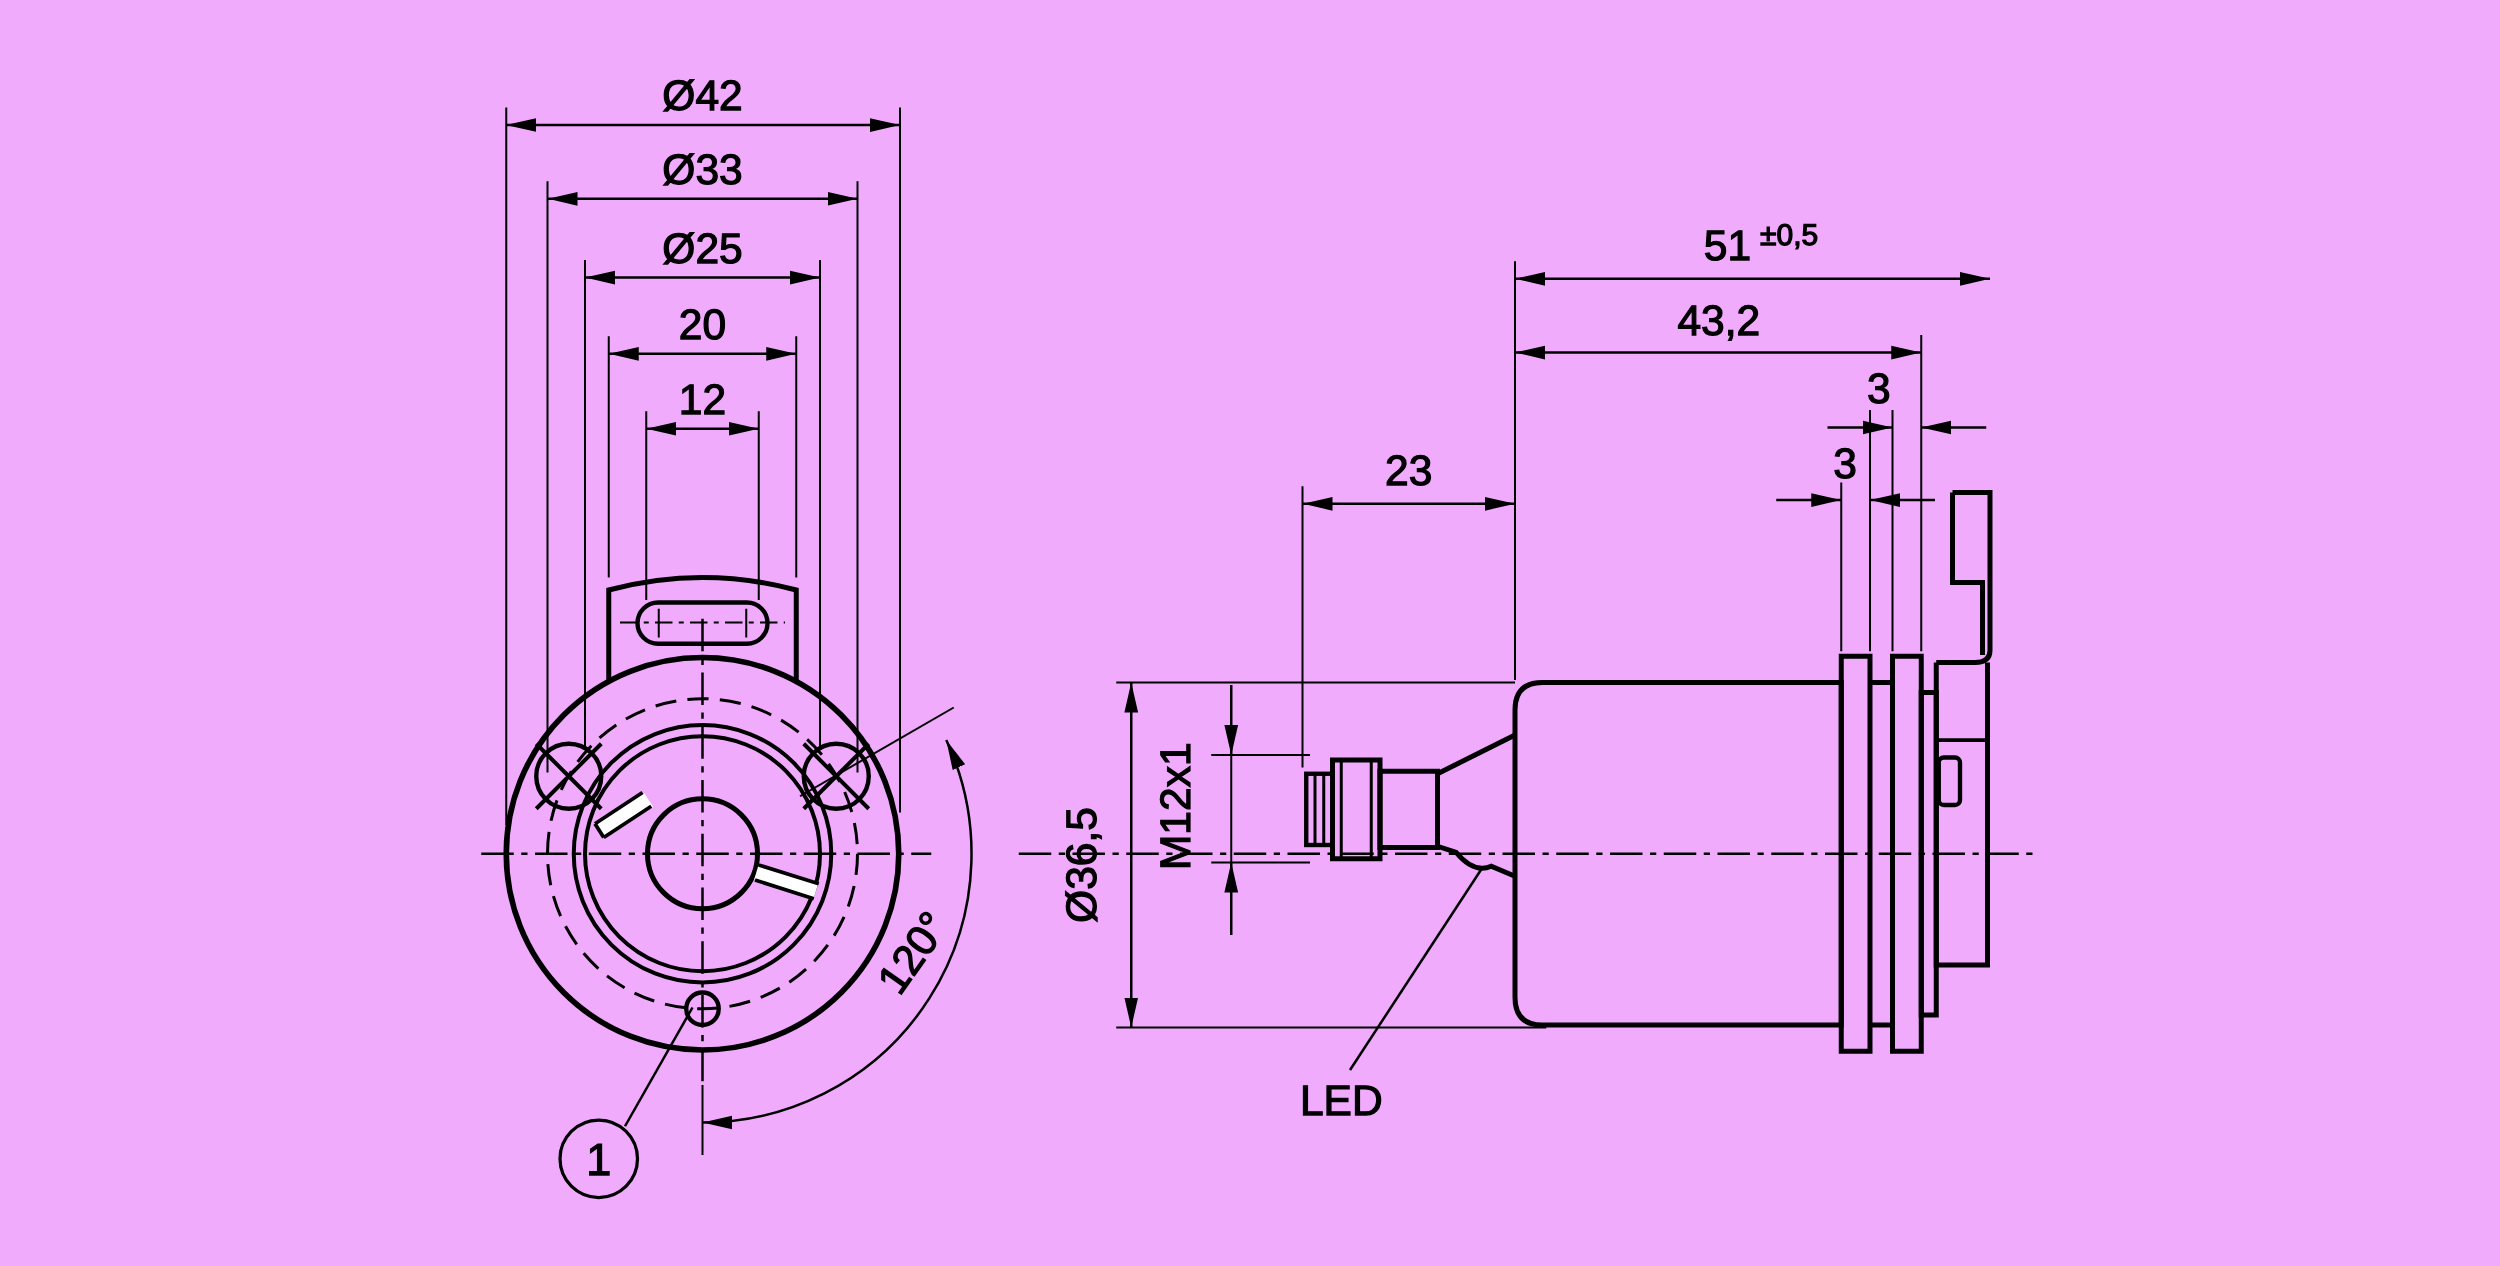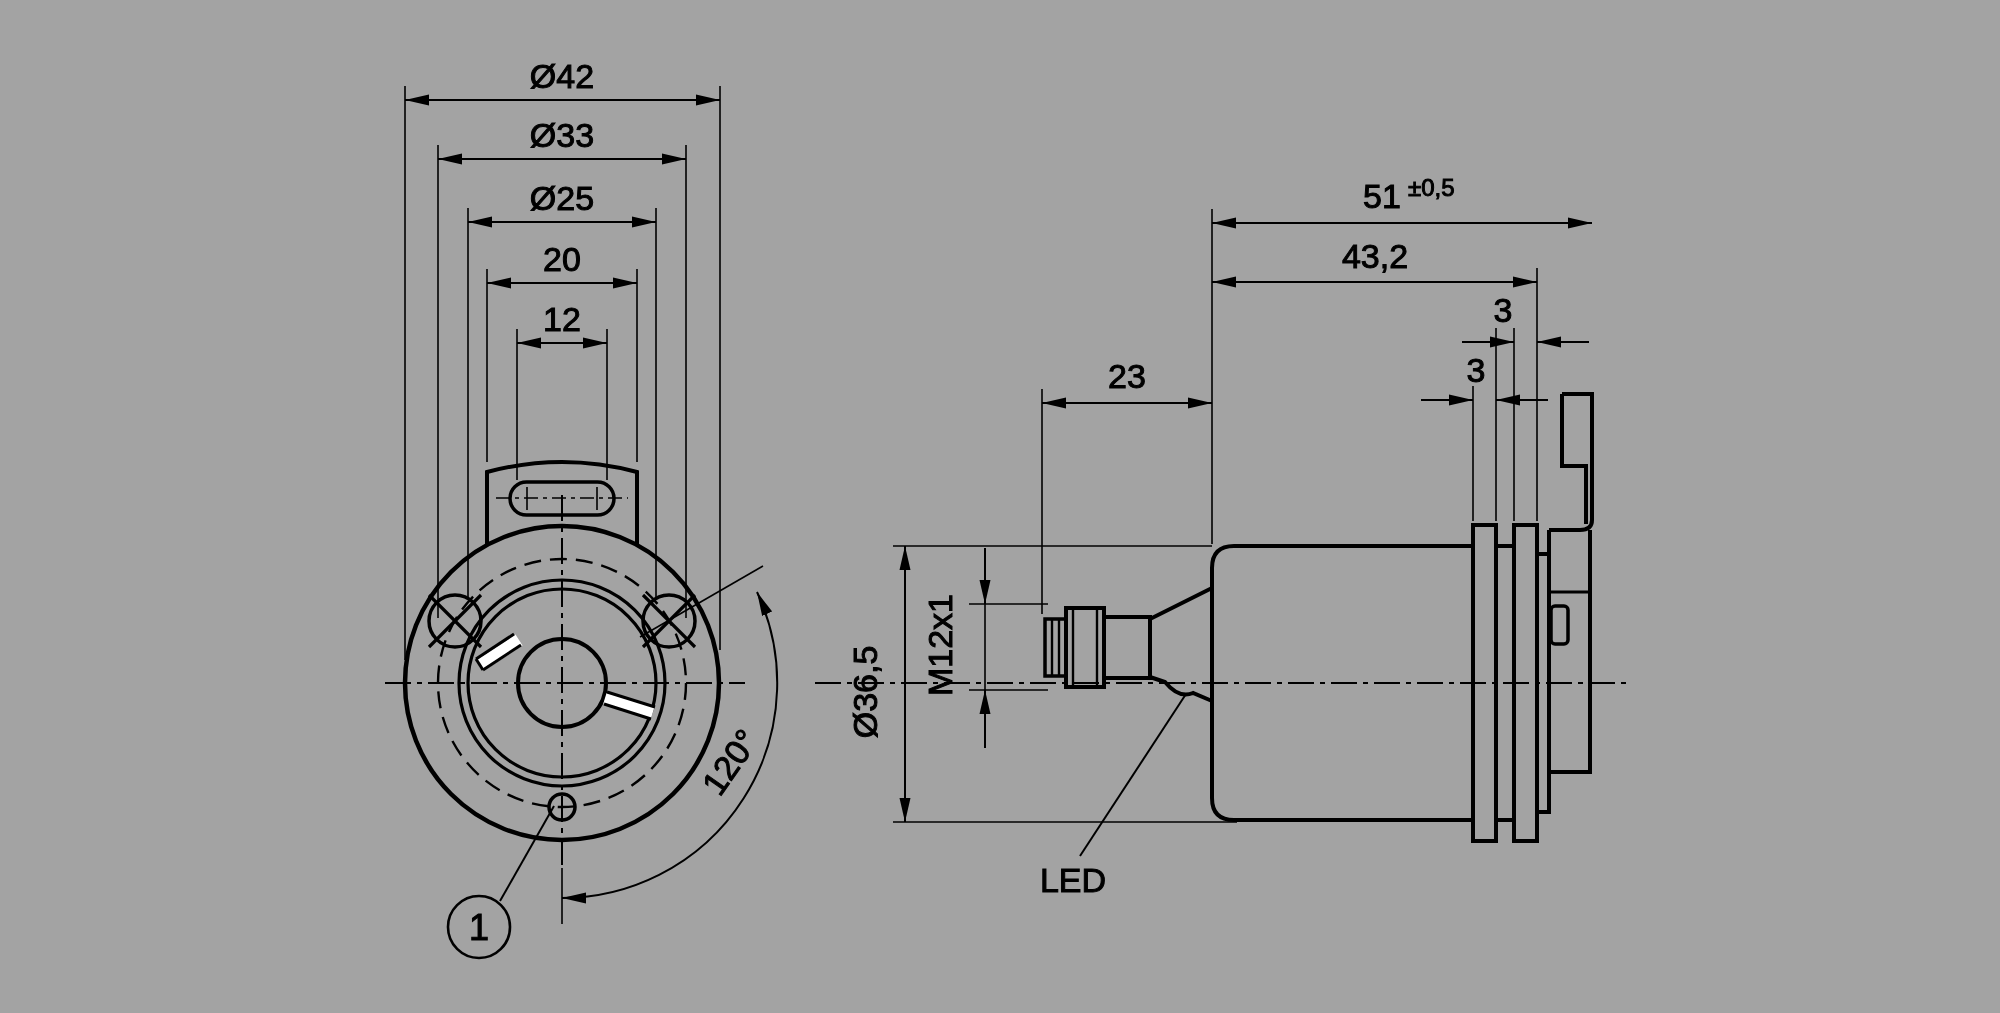--- a/index.html
+++ b/index.html
@@ -1,16 +1,16 @@
 <!DOCTYPE html>
 <html><head>
 <meta charset="utf-8">
 <style>
   html,body{margin:0;padding:0;background:#ffffff;}
-  .stage{position:relative;width:2000px;height:1013px;background:#a3a3a3;overflow:hidden;}
+  .stage{position:relative;width:2000px;height:1013px;background:#f0abfc;overflow:hidden;}
   svg{position:absolute;left:0;top:0;}
   text{font-family:"Liberation Sans","DejaVu Sans",sans-serif;fill:#000;}
   .dim-txt{font-size:34px;}
   .dim-txt-sup{font-size:24px;}
   .balloon-txt{font-size:36px;}
 </style>
 </head>
 <body>
 
 <div class="stage">

